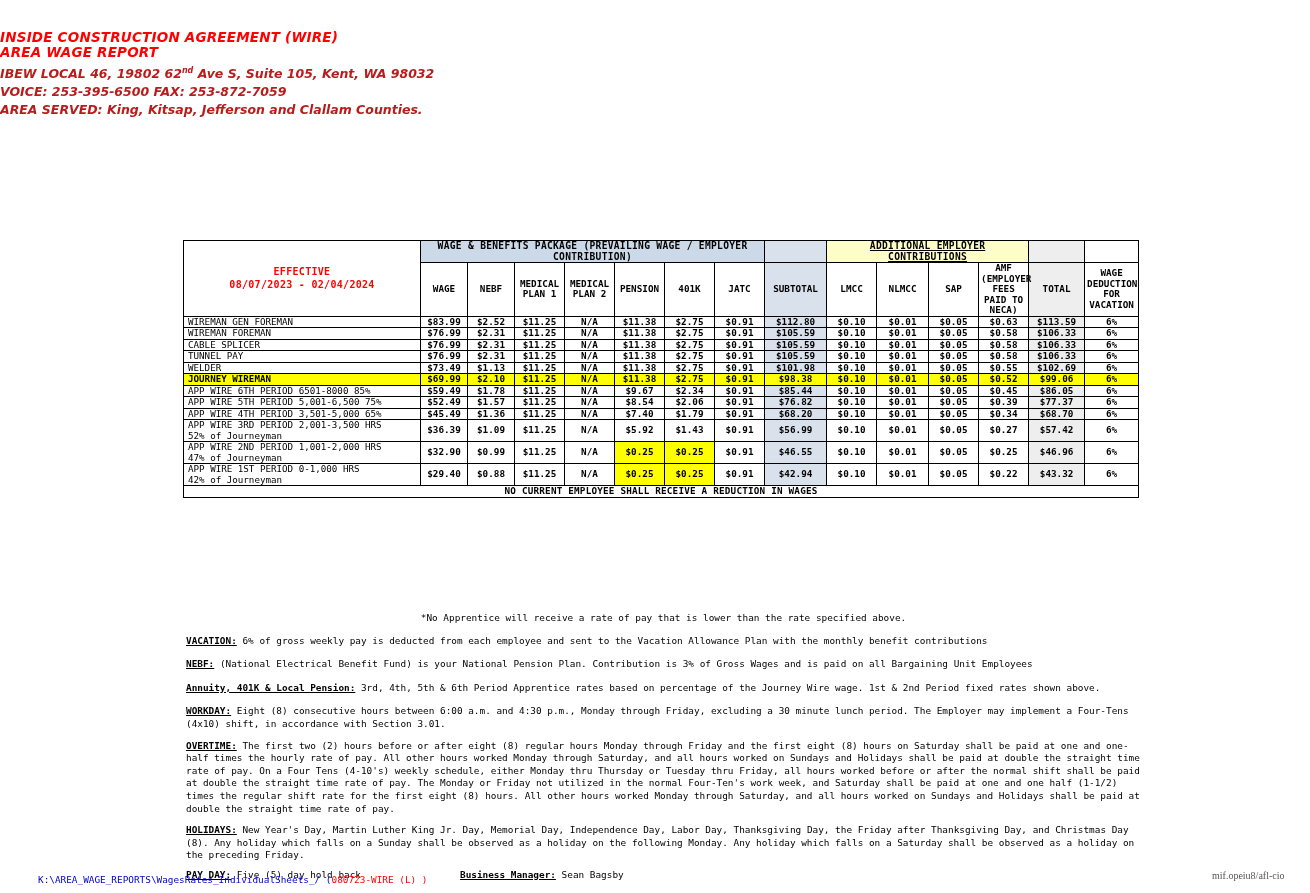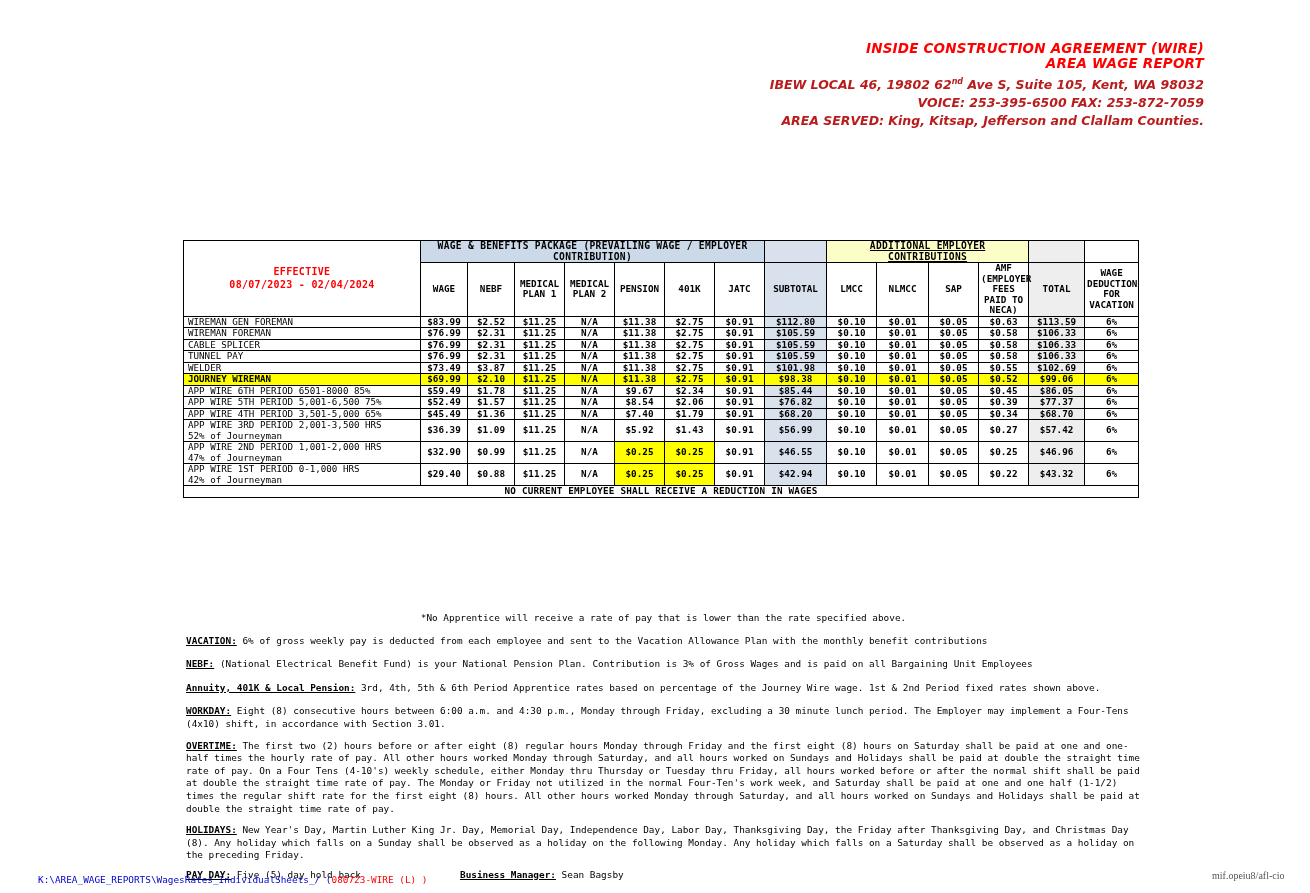--- a/index.html
+++ b/index.html
@@ -11,24 +11,24 @@
     width: 1310px;
     height: 893px;
     position: relative;
     font-family: "DejaVu Sans Mono", monospace;
     overflow: hidden;
   }
 
   
   .header {
     position: absolute;
-    top: 41px;
+    top: 30px;
     left: 0;
     width: 1204px;
-    text-align: right;
+    text-align: left;
   }
   .hdr-title {
     font-family: "DejaVu Sans", sans-serif;
     font-style: italic;
     font-weight: bold;
     font-size: 13.5px;
     color: #ff0000;
     line-height: 15px;
     letter-spacing: 0.2px;
   }
@@ -299,21 +299,21 @@
           <td>$0.10</td>
           <td>$0.01</td>
           <td>$0.05</td>
           <td>$0.58</td>
           <td class="col-total">$106.33</td>
           <td>6%</td>
         </tr>
         <tr>
           <td class="label-cell"><span>WELDER</span></td>
           <td>$73.49</td>
-          <td>$3.87</td>
+          <td>$1.13</td>
           <td>$11.25</td>
           <td>N/A</td>
           <td>$11.38</td>
           <td>$2.75</td>
           <td>$0.91</td>
           <td class="col-subtotal">$101.98</td>
           <td>$0.10</td>
           <td>$0.01</td>
           <td>$0.05</td>
           <td>$0.55</td>

